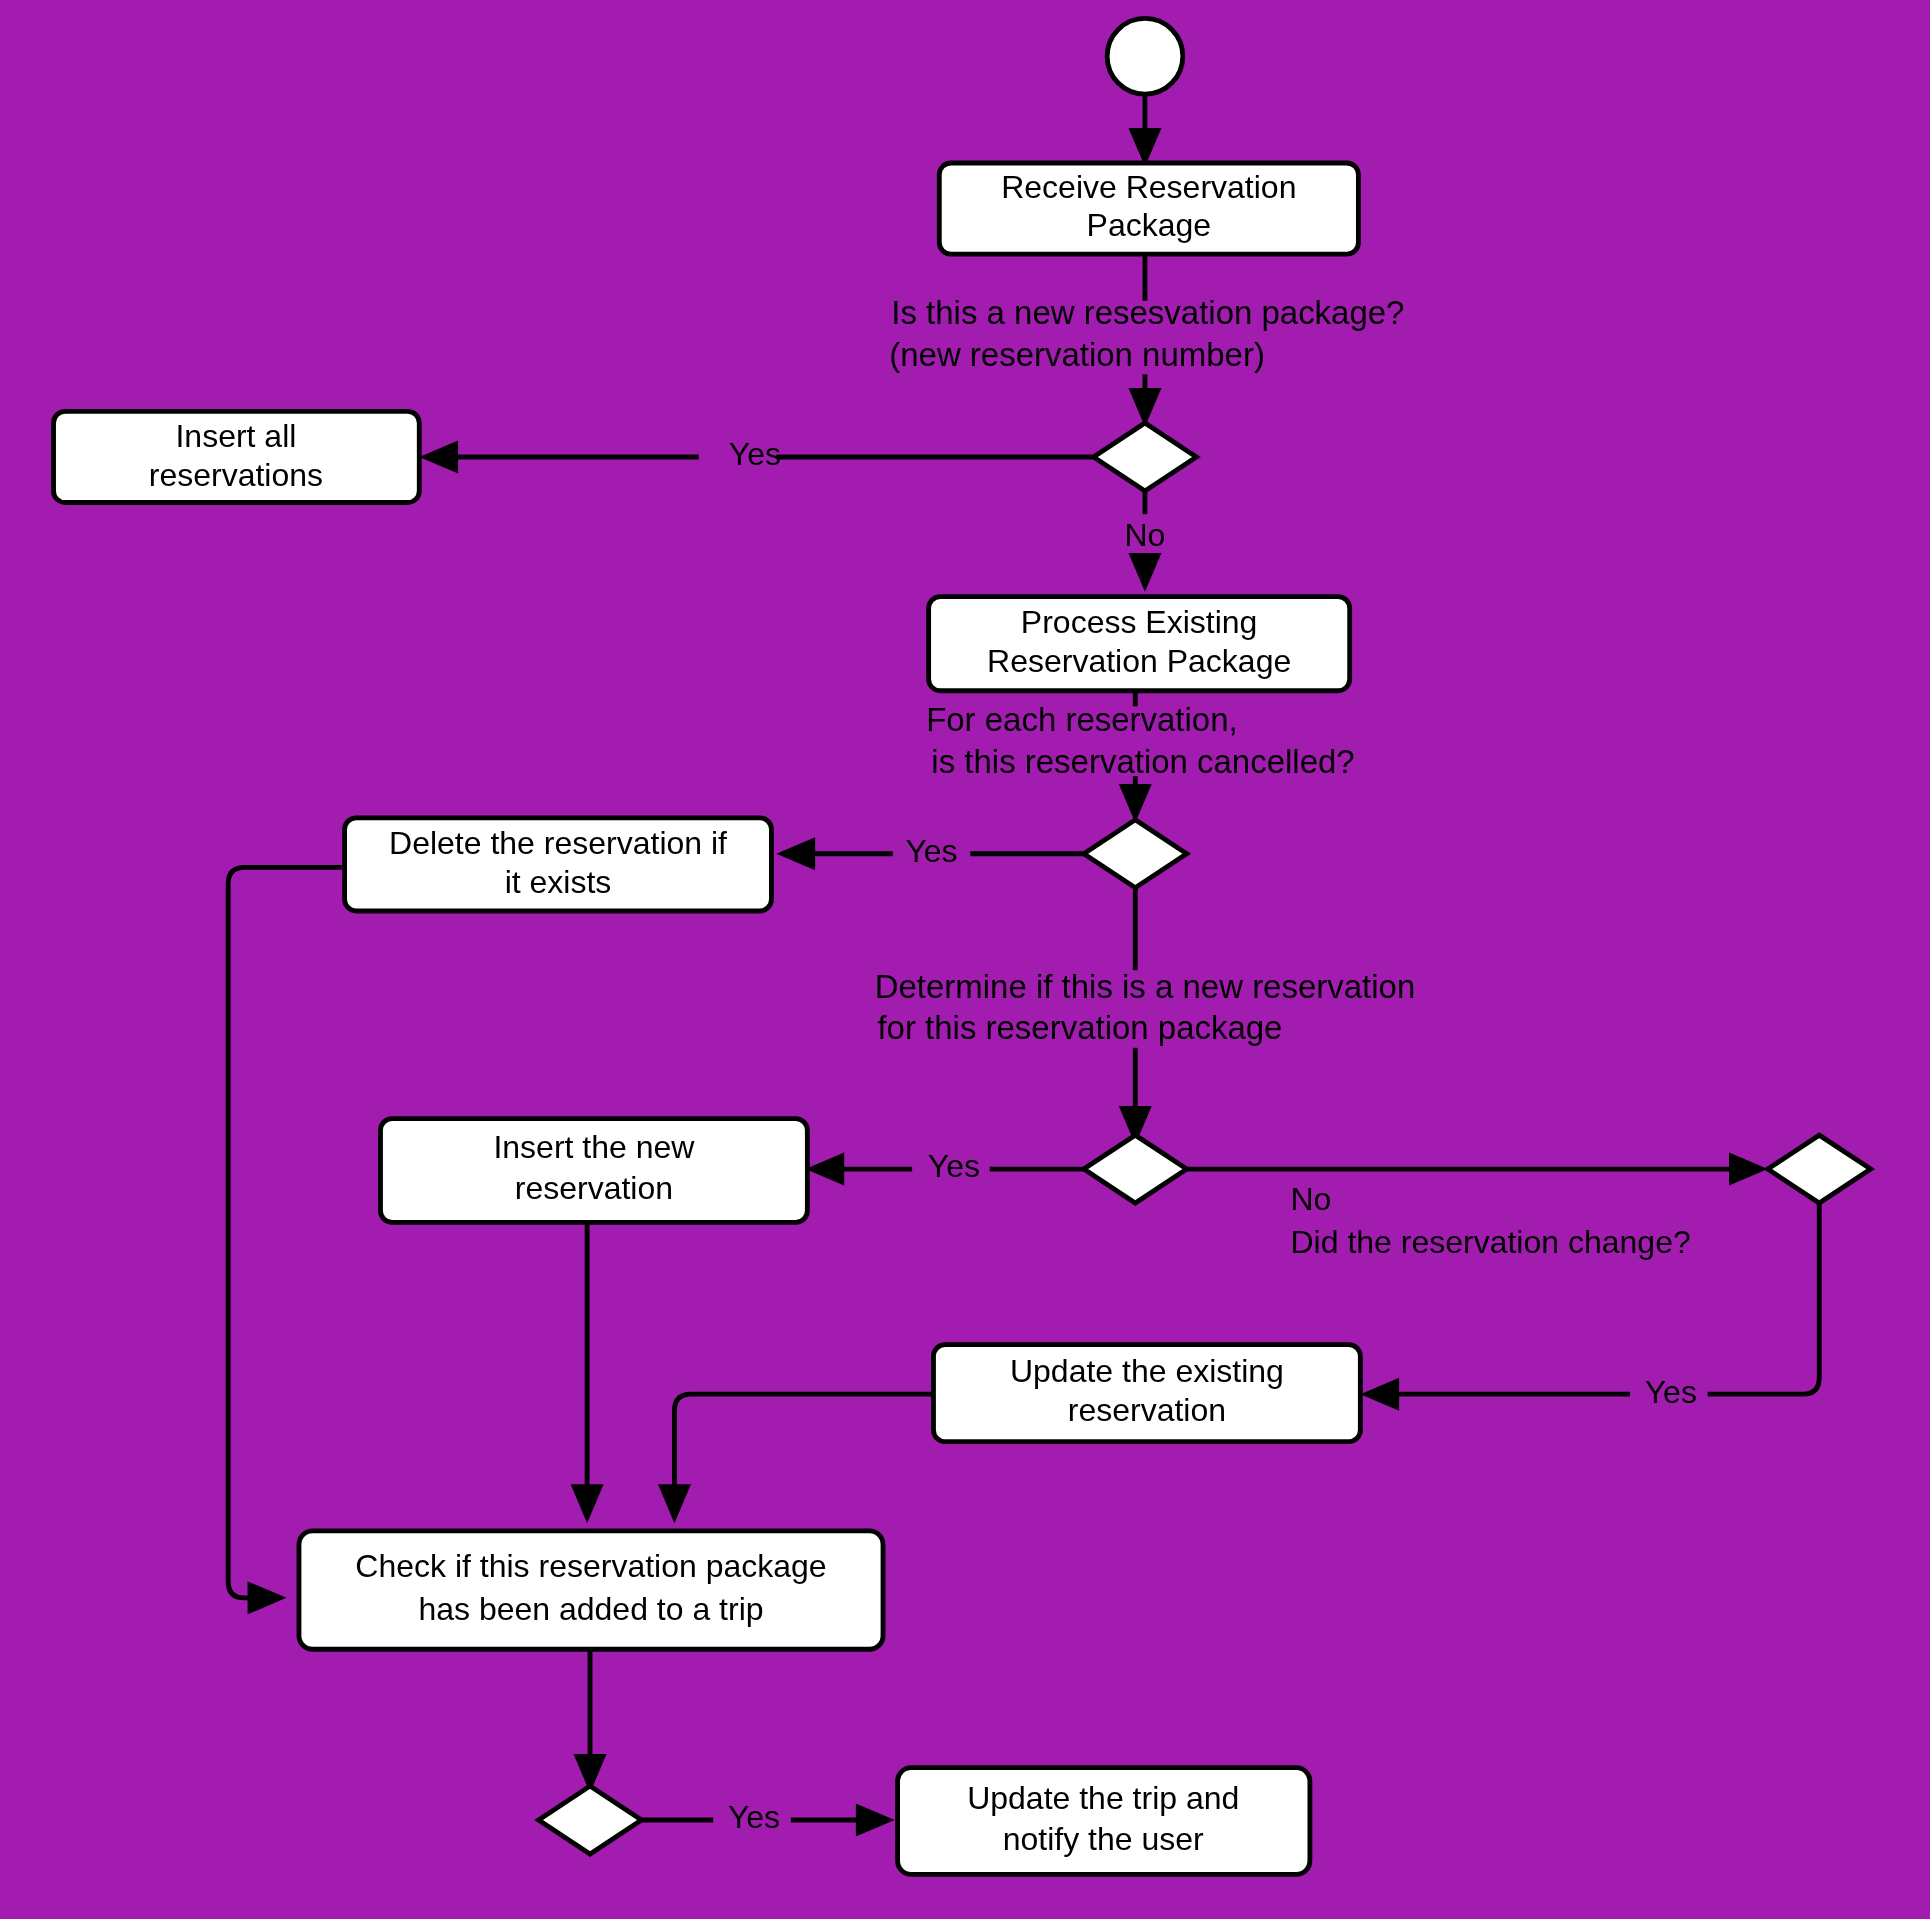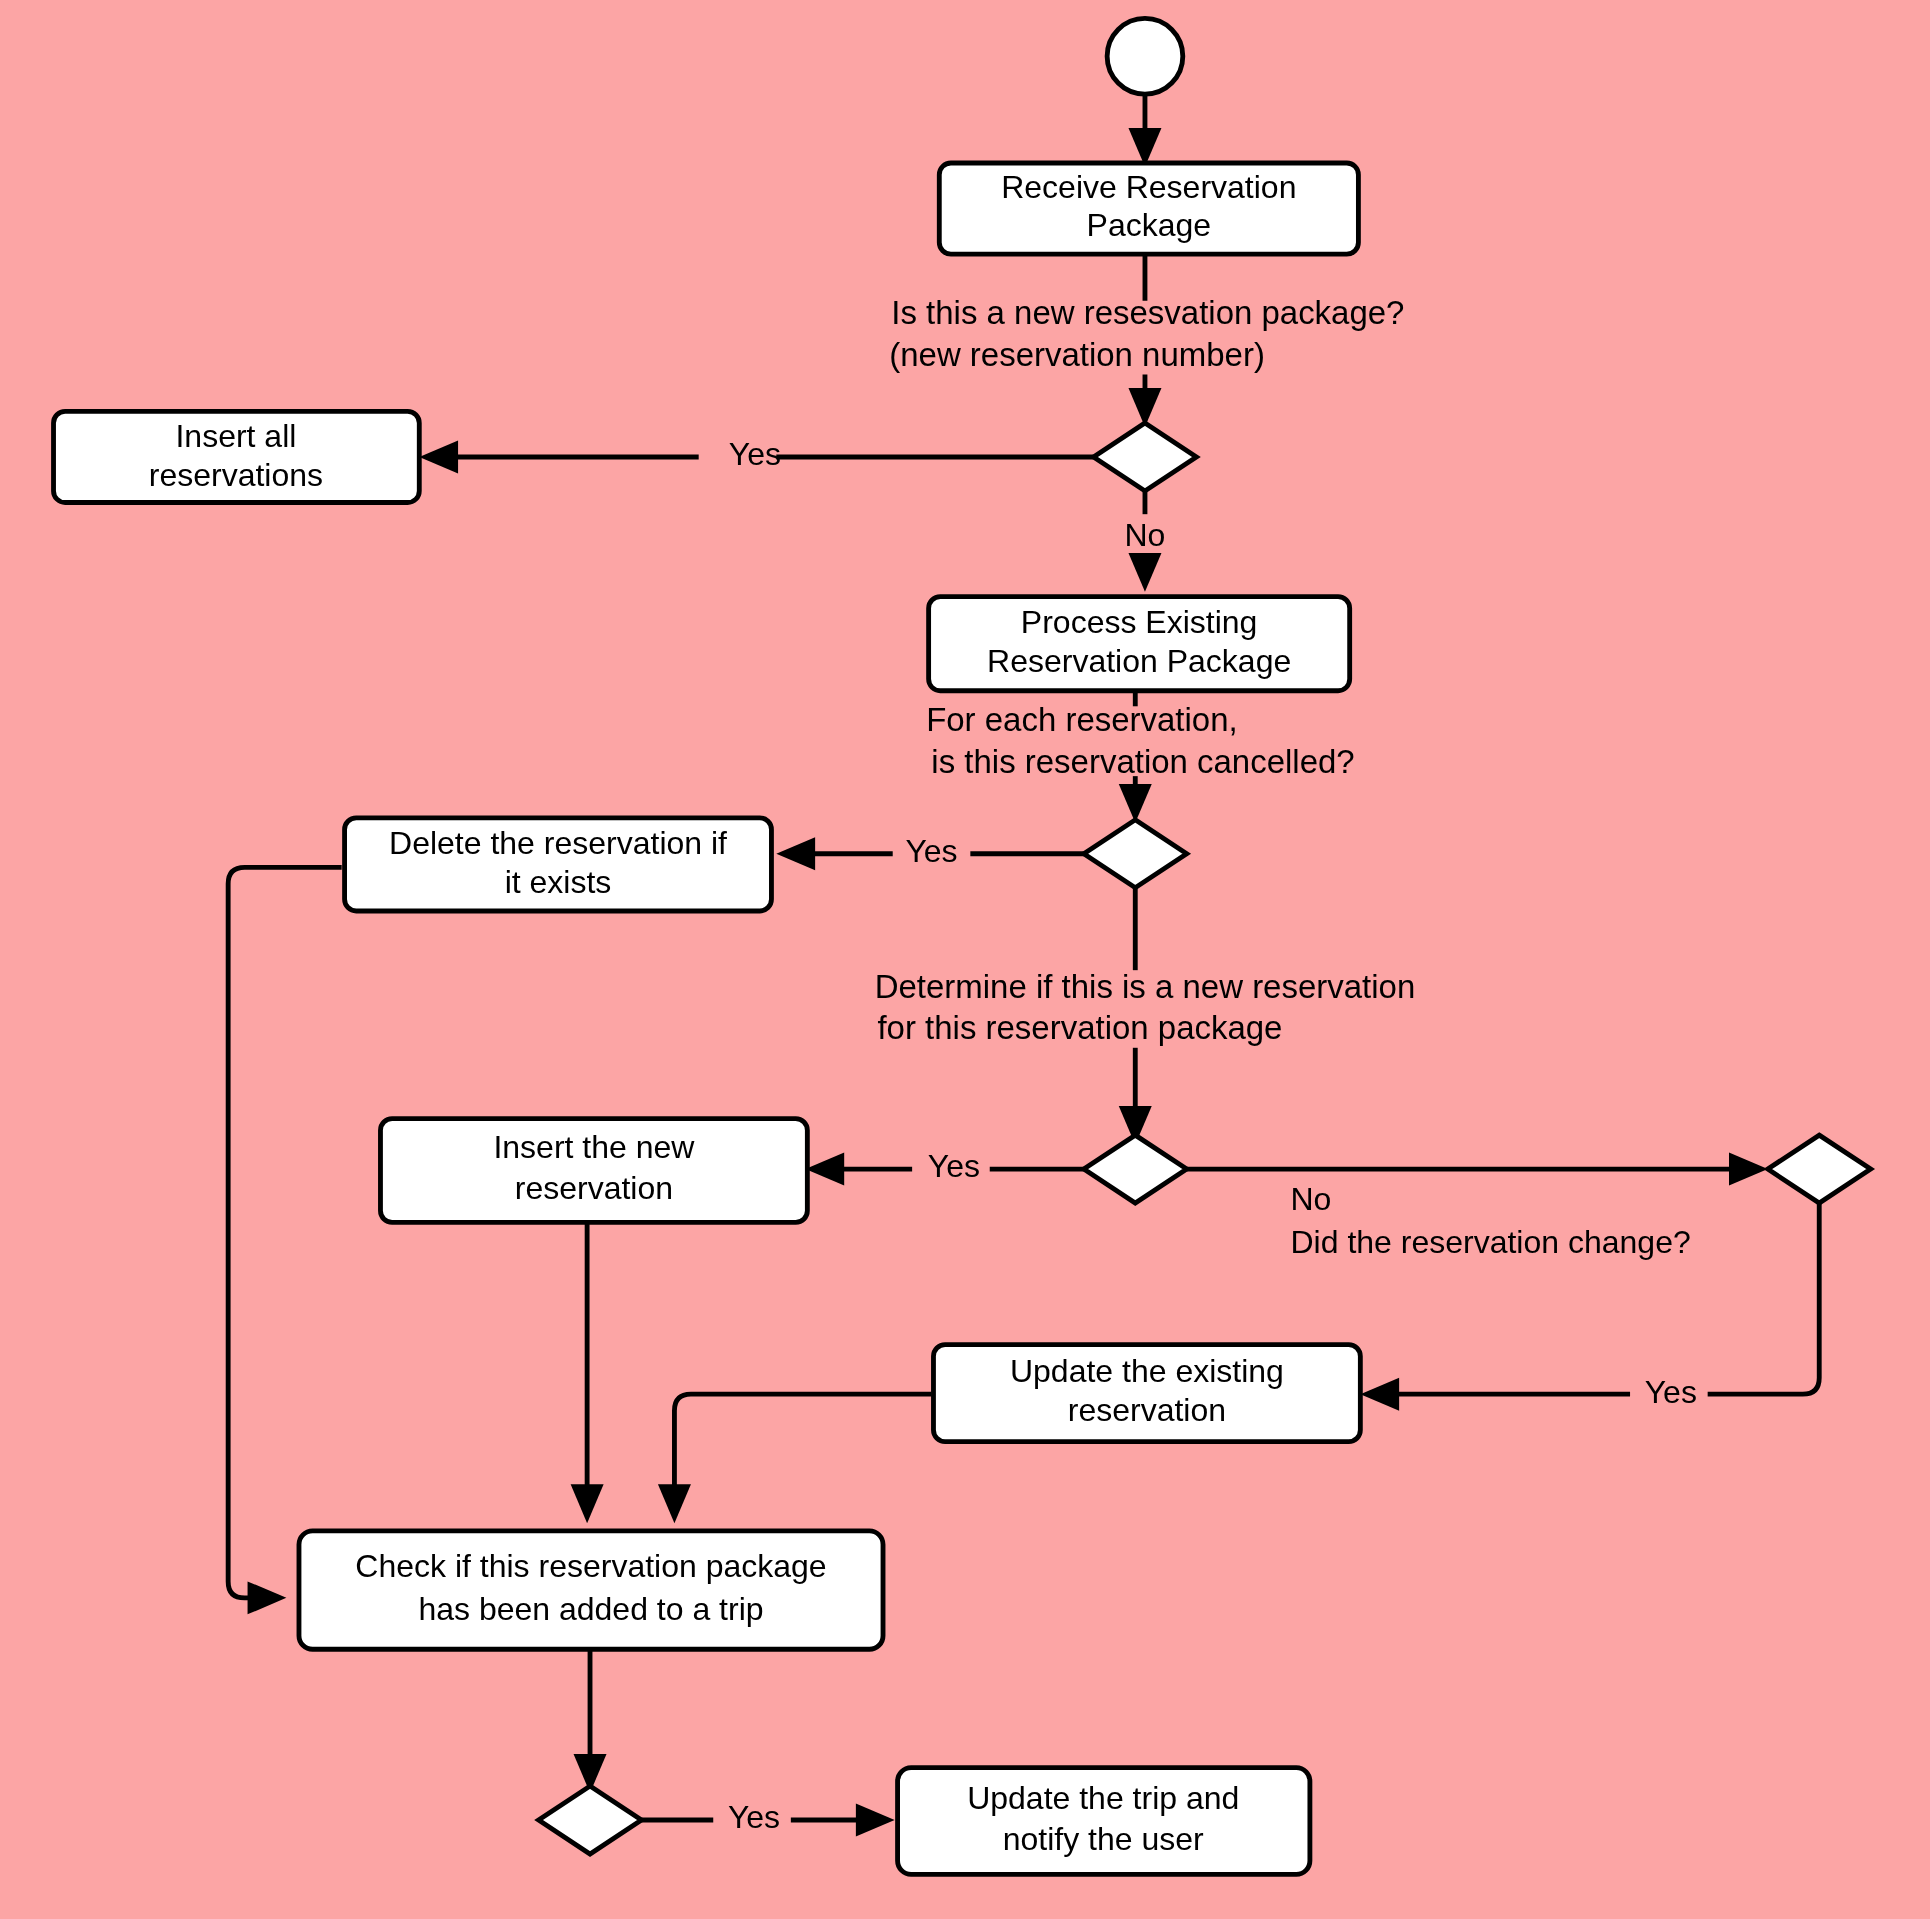--- a/index.html
+++ b/index.html
@@ -4,21 +4,21 @@
 <style>
   html, body {
     margin: 0;
     padding: 0;
     background: #ffffff;
   }
   #page {
     position: relative;
     width: 1930px;
     height: 1919px;
-    background: #fca5a5;
+    background: #a21caf;
     font-family: "Liberation Sans", sans-serif;
     overflow: hidden;
   }
   svg#flow {
     position: absolute;
     top: 0;
     left: 0;
     width: 1930px;
     height: 1919px;
     display: block;

